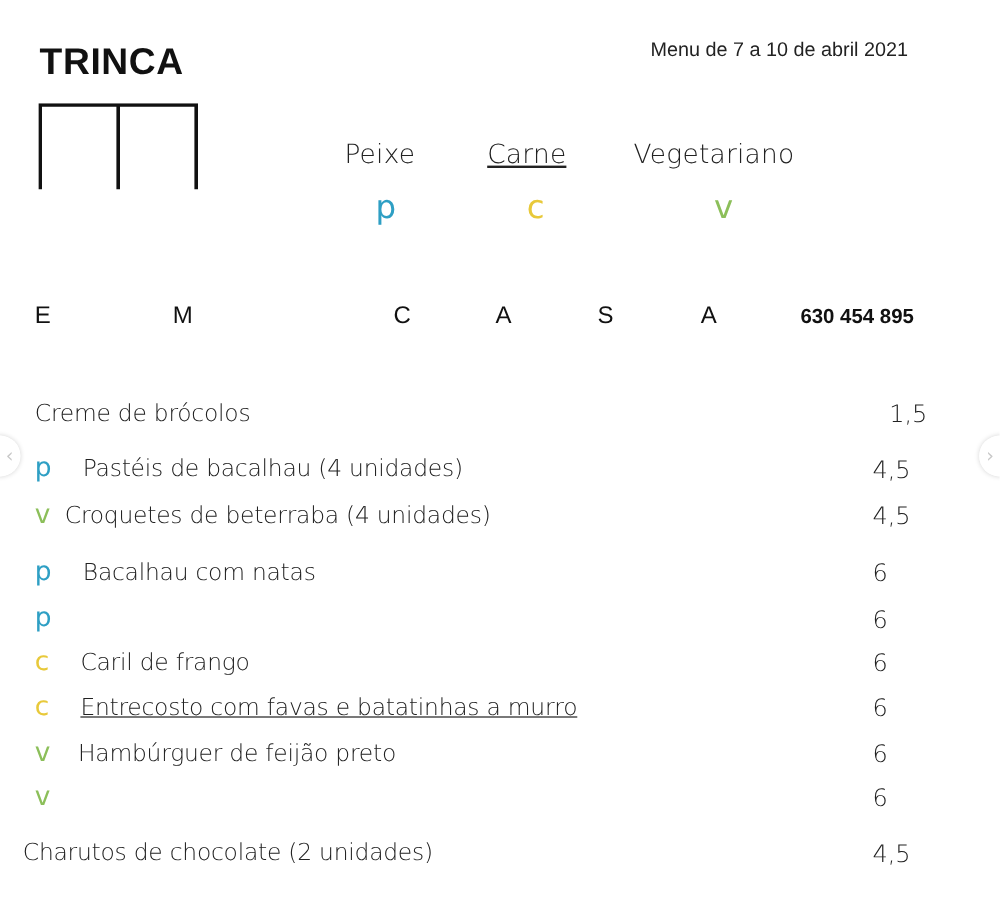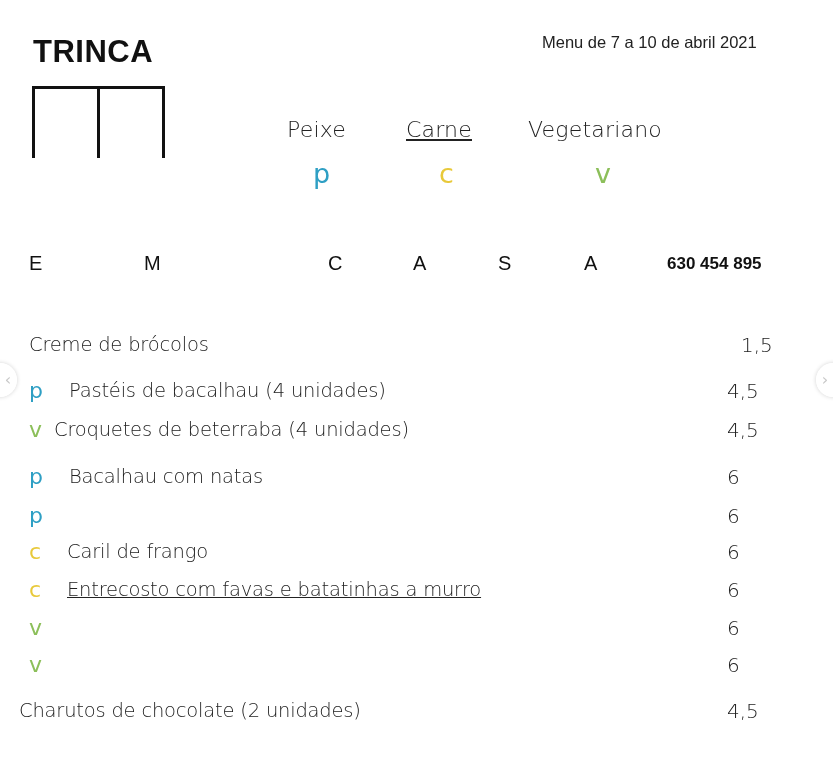--- a/index.html
+++ b/index.html
@@ -86,20 +86,21 @@
 </div>
 
 <div class="row" style="top:576px;">
   <span class="mark" style="color:#e8c93a;">c</span>
   <span class="name" style="left:67px;text-decoration:underline;">Entrecosto com favas e batatinhas a murro</span>
   <span class="price" style="left:727px;">6</span>
 </div>
 
 <div class="row" style="top:614px;">
   <span class="mark" style="color:#8cbf5a;">v</span>
+  <span class="name" style="left:65px;">Hambúrguer de feijão preto</span>
   <span class="price" style="left:727px;">6</span>
 </div>
 
 <div class="row" style="top:651px;">
   <span class="mark" style="color:#8cbf5a;">v</span>
   <span class="price" style="left:727px;">6</span>
 </div>
 
 <div class="row" style="top:697px;">
   <span class="name" style="left:19px;">Charutos de chocolate (2 unidades)</span>

